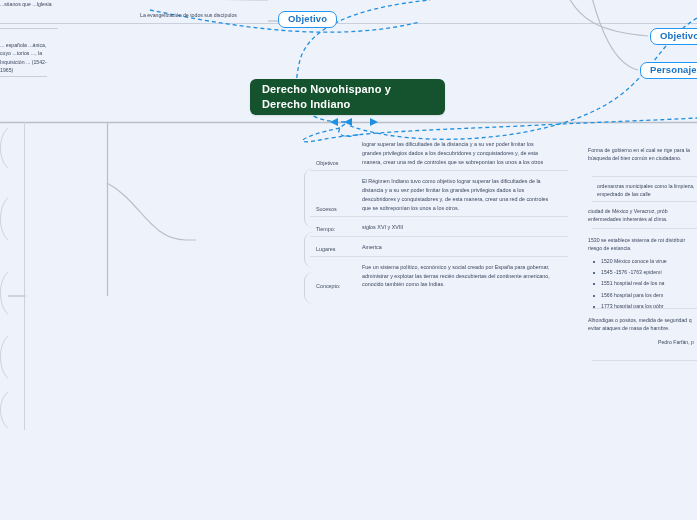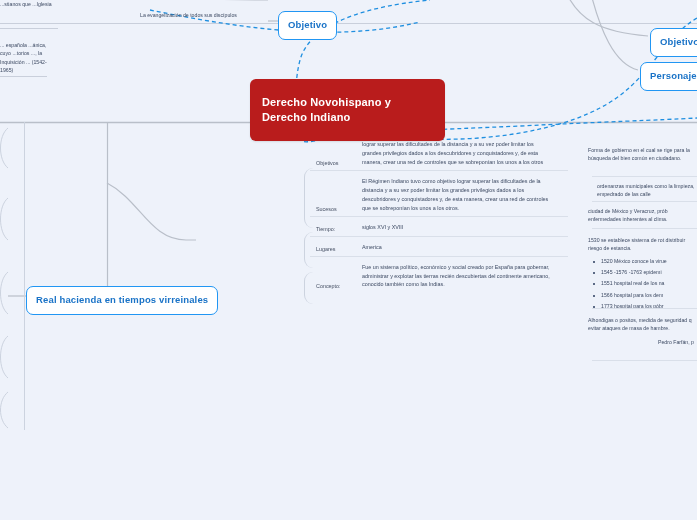--- a/index.html
+++ b/index.html
@@ -15,33 +15,33 @@
   
   .node{
     position:absolute;
     background:#ffffff;
     border:1.6px solid #2196f3;
     border-radius:7px;
     color:#1a73c7;
     font-weight:bold;
     font-size:9.5px;
     letter-spacing:.15px;
-    padding:8px 9px;
+    padding:2px 9px;
     white-space:nowrap;
     box-sizing:border-box;
     line-height:1.15;
   }
   .node.central{
-    background:#b91c1c;
+    background:#14532d;
     border:none;
     border-radius:6px;
     color:#ffffff;
     font-size:11px;
     font-weight:bold;
-    padding:16px 12px;
+    padding:3px 12px;
     white-space:normal;
     line-height:1.35;
     box-shadow:0 1px 2px rgba(0,0,0,.10);
   }
 
   
   .txt{
     position:absolute;
     color:#3d4a63;
     font-size:5.2px;
@@ -127,21 +127,20 @@
 
   <div class="node" style="left:278px;top:11px;">Objetivo</div>
 
   <div class="node" style="left:650px;top:28px;">Objetivos</div>
 
   <div class="node" style="left:640px;top:62px;">Personajes</div>
 
   <div class="node central" style="left:250px;top:79px;width:195px;">Derecho Novohispano y Derecho Indiano</div>
 
 
-  <div class="node" style="left:26px;top:286px;">Real hacienda en tiempos virreinales</div>
 
   <div class="lpanel" style="top:0px;">
     <div class="blk">...stianos que ...Iglesia</div>
   </div>
   <div class="rule" style="left:0;top:28px;width:58px;"></div>
   <div class="lpanel" style="top:41px;">
     <div class="blk">... española ...ánica, cuyo ...torios ..., la Inquisición ... (1542-1965)</div>
   </div>
   <div class="rule" style="left:0;top:76px;width:47px;"></div>
 

